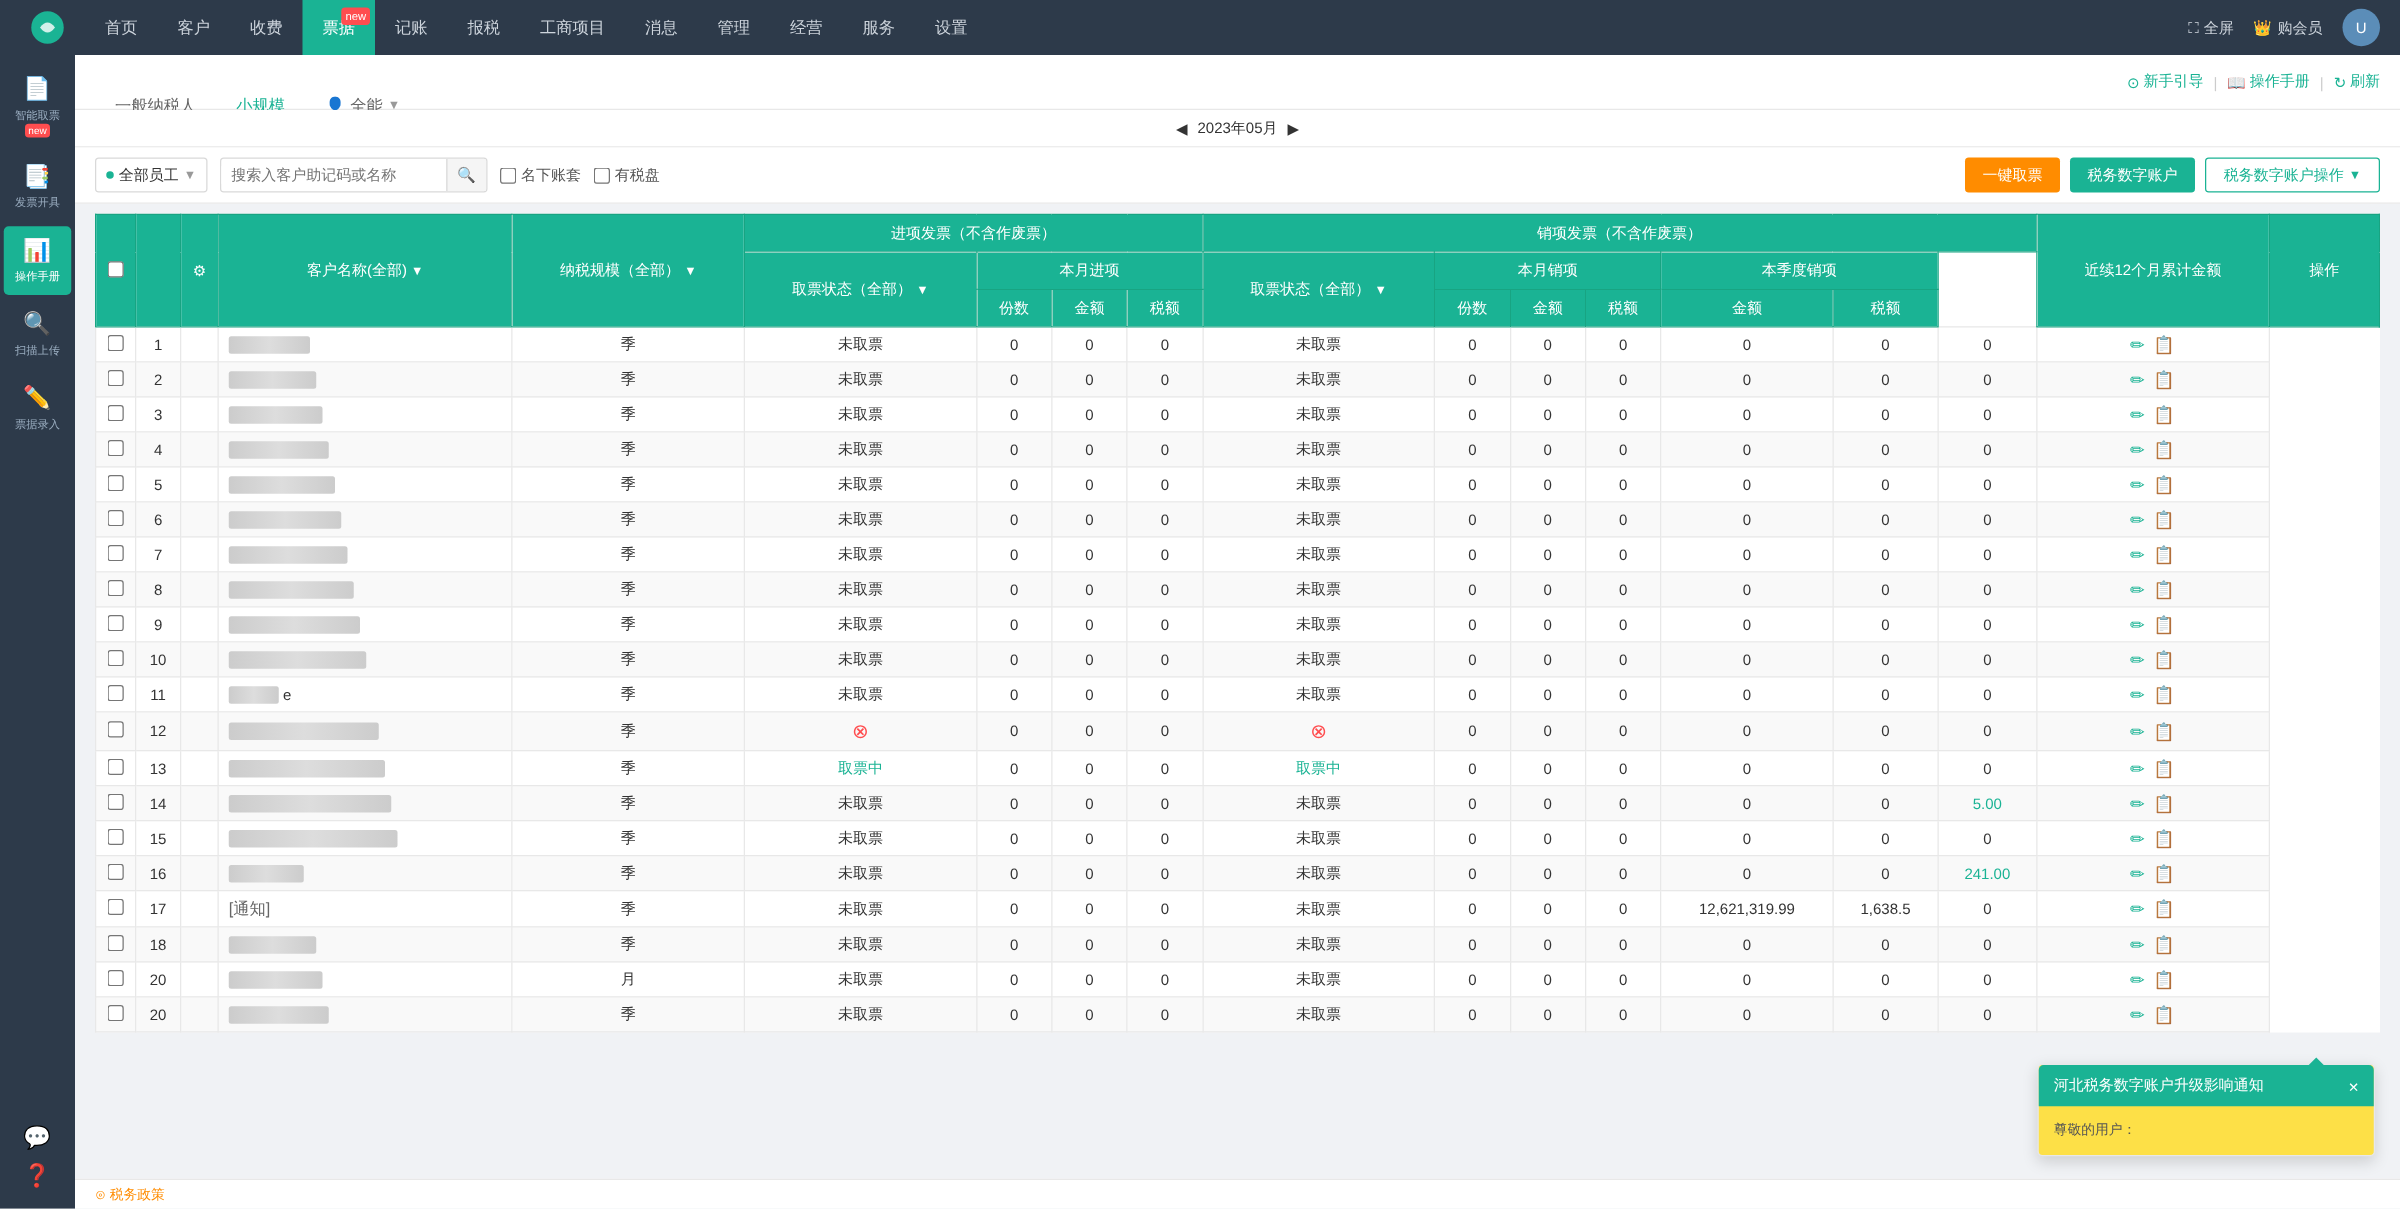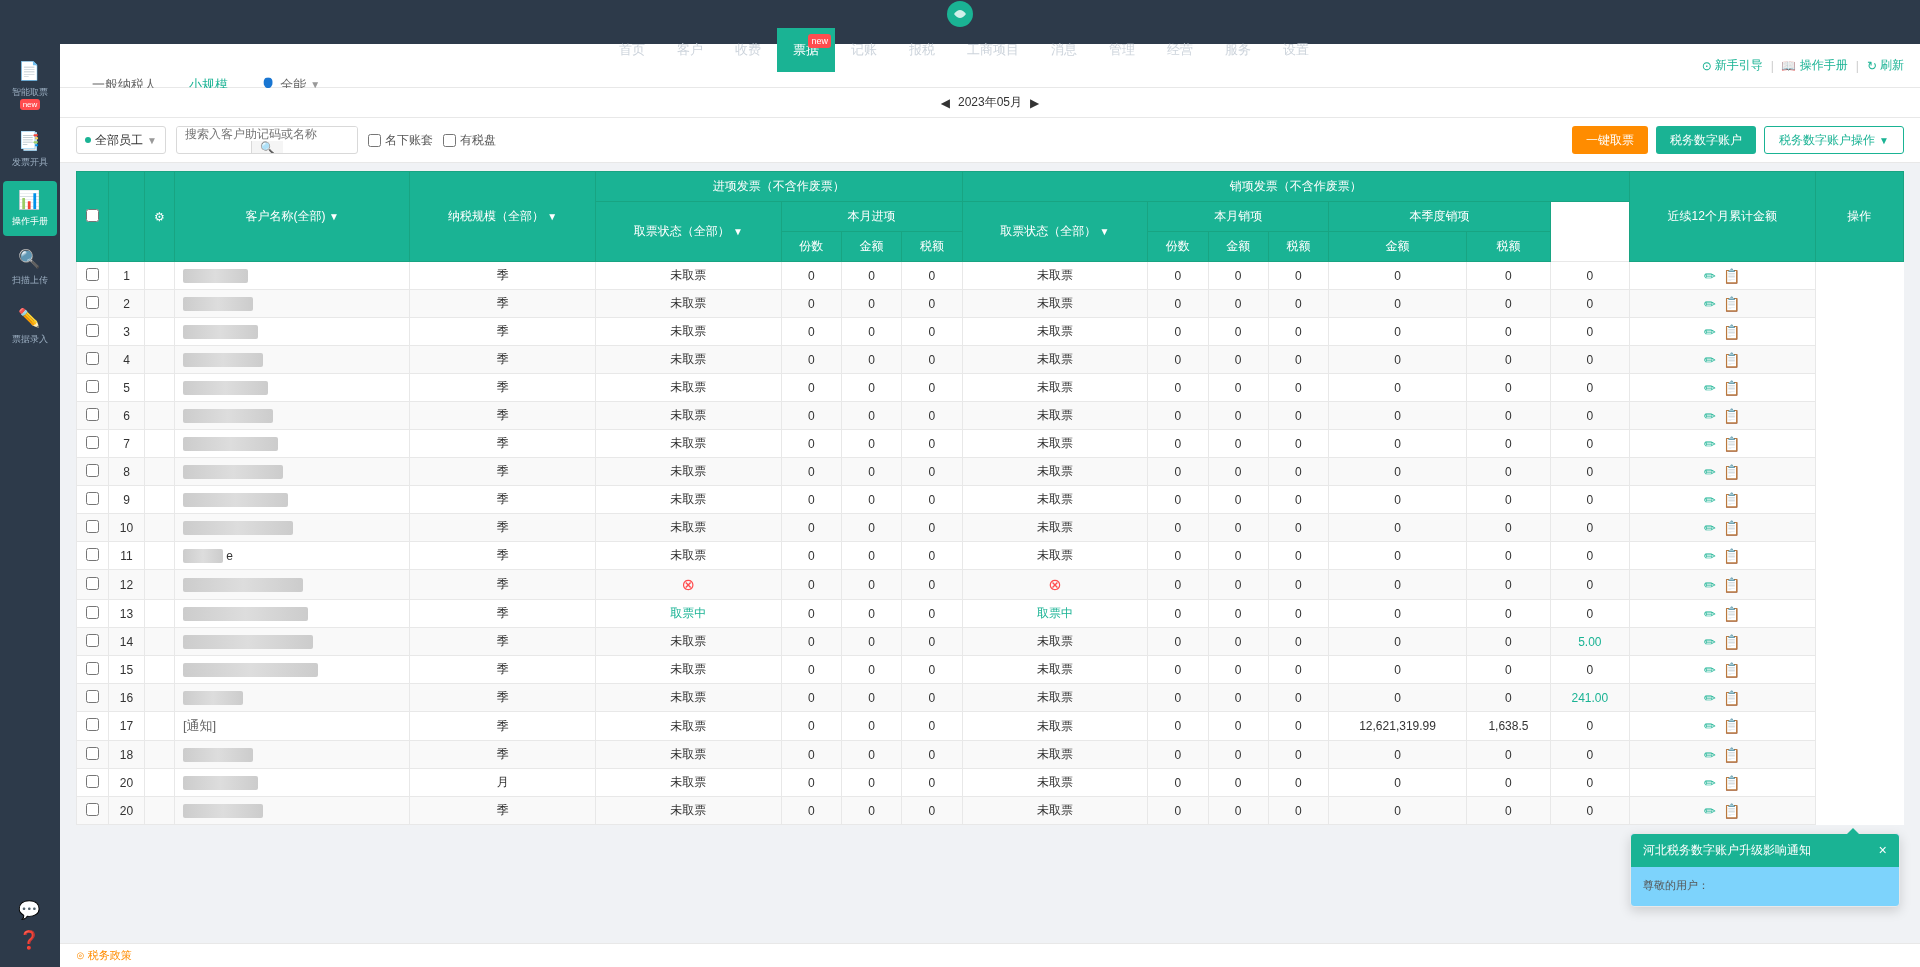--- a/index.html
+++ b/index.html
@@ -1,19 +1,19 @@
 <!DOCTYPE html>
 <html><head>
   <meta charset="utf-8">
   <style>
     * { box-sizing: border-box; margin: 0; padding: 0; }
     body { font-family: "Microsoft YaHei", "PingFang SC", sans-serif; font-size: 12px; background: #f0f2f5; color: #333; width: 1920px; min-height: 967px; overflow-x: hidden; }
 
     
-    .top-nav { background: #2d3a4a; height: 44px; display: flex; align-items: center; padding: 0 16px; flex-direction: column; }
+    .top-nav { background: #2d3a4a; height: 44px; display: flex; align-items: center; padding: 0 16px; }
     .top-nav .logo { width: 44px; height: 44px; display: flex; align-items: center; justify-content: center; }
     .top-nav .logo svg { width: 28px; height: 28px; }
     .top-nav .nav-items { display: flex; align-items: center; flex: 1; margin-left: 8px; }
     .top-nav .nav-item { color: #cdd4dc; padding: 0 16px; height: 44px; display: flex; align-items: center; cursor: pointer; font-size: 13px; position: relative; white-space: nowrap; }
     .top-nav .nav-item.active { color: #fff; background: #1ab394; }
     .top-nav .nav-item .new-badge { background: #ff4d4f; color: #fff; font-size: 9px; padding: 0 3px; border-radius: 3px; position: absolute; top: 6px; right: 4px; line-height: 14px; }
     .top-nav .nav-right { display: flex; align-items: center; gap: 16px; margin-left: auto; }
     .top-nav .nav-right-item { color: #cdd4dc; font-size: 12px; cursor: pointer; display: flex; align-items: center; gap: 4px; }
     .top-nav .avatar { width: 30px; height: 30px; border-radius: 50%; background: #5b8db8; display: flex; align-items: center; justify-content: center; color: #fff; cursor: pointer; }
 
@@ -27,21 +27,21 @@
 
     
     .main-content { flex: 1; display: flex; flex-direction: column; overflow: hidden; background: #f0f2f5; }
 
     
     .sub-nav { background: #fff; border-bottom: 1px solid #e8e8e8; padding: 0 16px; display: flex; align-items: center; height: 44px; }
     .sub-nav-tab { padding: 0 16px; height: 44px; display: flex; align-items: center; cursor: pointer; font-size: 13px; color: #666; border-bottom: 2px solid transparent; margin-top: 40px; }
     .sub-nav-tab.active { color: #1ab394; border-bottom-color: #1ab394; font-weight: 500; }
     .select-box { border: 1px solid #d9d9d9; border-radius: 3px; padding: 3px 8px; font-size: 12px; display: flex; align-items: center; gap: 4px; cursor: pointer; background: #fff; height: 28px; }
     .select-box .green-dot { width: 6px; height: 6px; border-radius: 50%; background: #1ab394; display: inline-block; }
-    .search-input-wrap { display: flex; align-items: center; border: 1px solid #d9d9d9; border-radius: 3px; overflow: hidden; height: 28px; flex-direction: column; }
+    .search-input-wrap { display: flex; align-items: center; border: 1px solid #d9d9d9; border-radius: 3px; overflow: hidden; height: 28px; }
     .search-input-wrap input { border: none; outline: none; padding: 0 8px; font-size: 12px; width: 180px; }
     .search-input-wrap .search-btn { background: #f5f5f5; border-left: 1px solid #d9d9d9; padding: 0 8px; height: 100%; display: flex; align-items: center; cursor: pointer; color: #666; }
     .checkbox-label { display: flex; align-items: center; gap: 4px; font-size: 12px; color: #555; cursor: pointer; }
     .checkbox-label input { cursor: pointer; }
     .btn-orange { background: #ff8c00; color: #fff; border: none; padding: 5px 14px; border-radius: 3px; cursor: pointer; font-size: 12px; height: 28px; }
     .btn-teal { background: #1ab394; color: #fff; border: none; padding: 5px 14px; border-radius: 3px; cursor: pointer; font-size: 12px; height: 28px; }
     .btn-teal-outline { background: #fff; color: #1ab394; border: 1px solid #1ab394; padding: 5px 14px; border-radius: 3px; cursor: pointer; font-size: 12px; height: 28px; display: flex; align-items: center; gap: 4px; }
     .btn-group { display: flex; }
 
     
@@ -50,21 +50,21 @@
     .data-table th { background: #1ab394; color: #fff; padding: 6px 8px; text-align: center; white-space: nowrap; border: 1px solid #18a482; font-weight: normal; position: sticky; top: 0; z-index: 2; }
     .data-table td { padding: 5px 8px; text-align: center; border: 1px solid #e8e8e8; color: #333; white-space: nowrap; }
     .data-table tr:nth-child(even) td { background: #f9f9f9; }
     .col-customer { text-align: left !important; max-width: 200px; overflow: hidden; text-overflow: ellipsis; }
     .action-btn { color: #1ab394; cursor: pointer; font-size: 14px; margin: 0 2px; }
 
     
     .table-footer { background: #fff; border-top: 1px solid #e8e8e8; padding: 6px 16px; font-size: 12px; color: #666; display: flex; align-items: center; justify-content: flex-end; }
 
     
-    .notification-popup { position: fixed; bottom: 60px; right: 20px; width: 270px; background: #7dd3fc; border: 1px solid #e8e8e8; border-radius: 4px; box-shadow: 0 4px 12px rgba(0,0,0,0.15); z-index: 100; font-family: Liberation Mono, monospace; }
+    .notification-popup { position: fixed; bottom: 42px; right: 20px; width: 270px; background: #fde047; border: 1px solid #e8e8e8; border-radius: 4px; box-shadow: 0 4px 12px rgba(0,0,0,0.15); z-index: 100; }
     .notification-popup .popup-header { background: #1ab394; color: #fff; padding: 8px 12px; font-size: 12px; display: flex; justify-content: space-between; align-items: center; border-radius: 4px 4px 0 0; }
     .notification-popup .popup-body { padding: 10px 12px; font-size: 11px; color: #555; line-height: 1.7; }
     .notification-popup .popup-close { cursor: pointer; font-size: 14px; }
     .notification-popup .triangle { position: absolute; top: -6px; right: 40px; width: 0; height: 0; border-left: 6px solid transparent; border-right: 6px solid transparent; border-bottom: 6px solid #1ab394; }
 
     
     .tax-policy { background: #fff; padding: 4px 16px; border-top: 1px solid #e8e8e8; font-size: 11px; margin-top: 16px; }
     .tax-policy a { color: #ff8c00; cursor: pointer; text-decoration: none; }
 
     .sub-nav-extra { display: flex; align-items: center; margin-left: auto; gap: 4px; }

